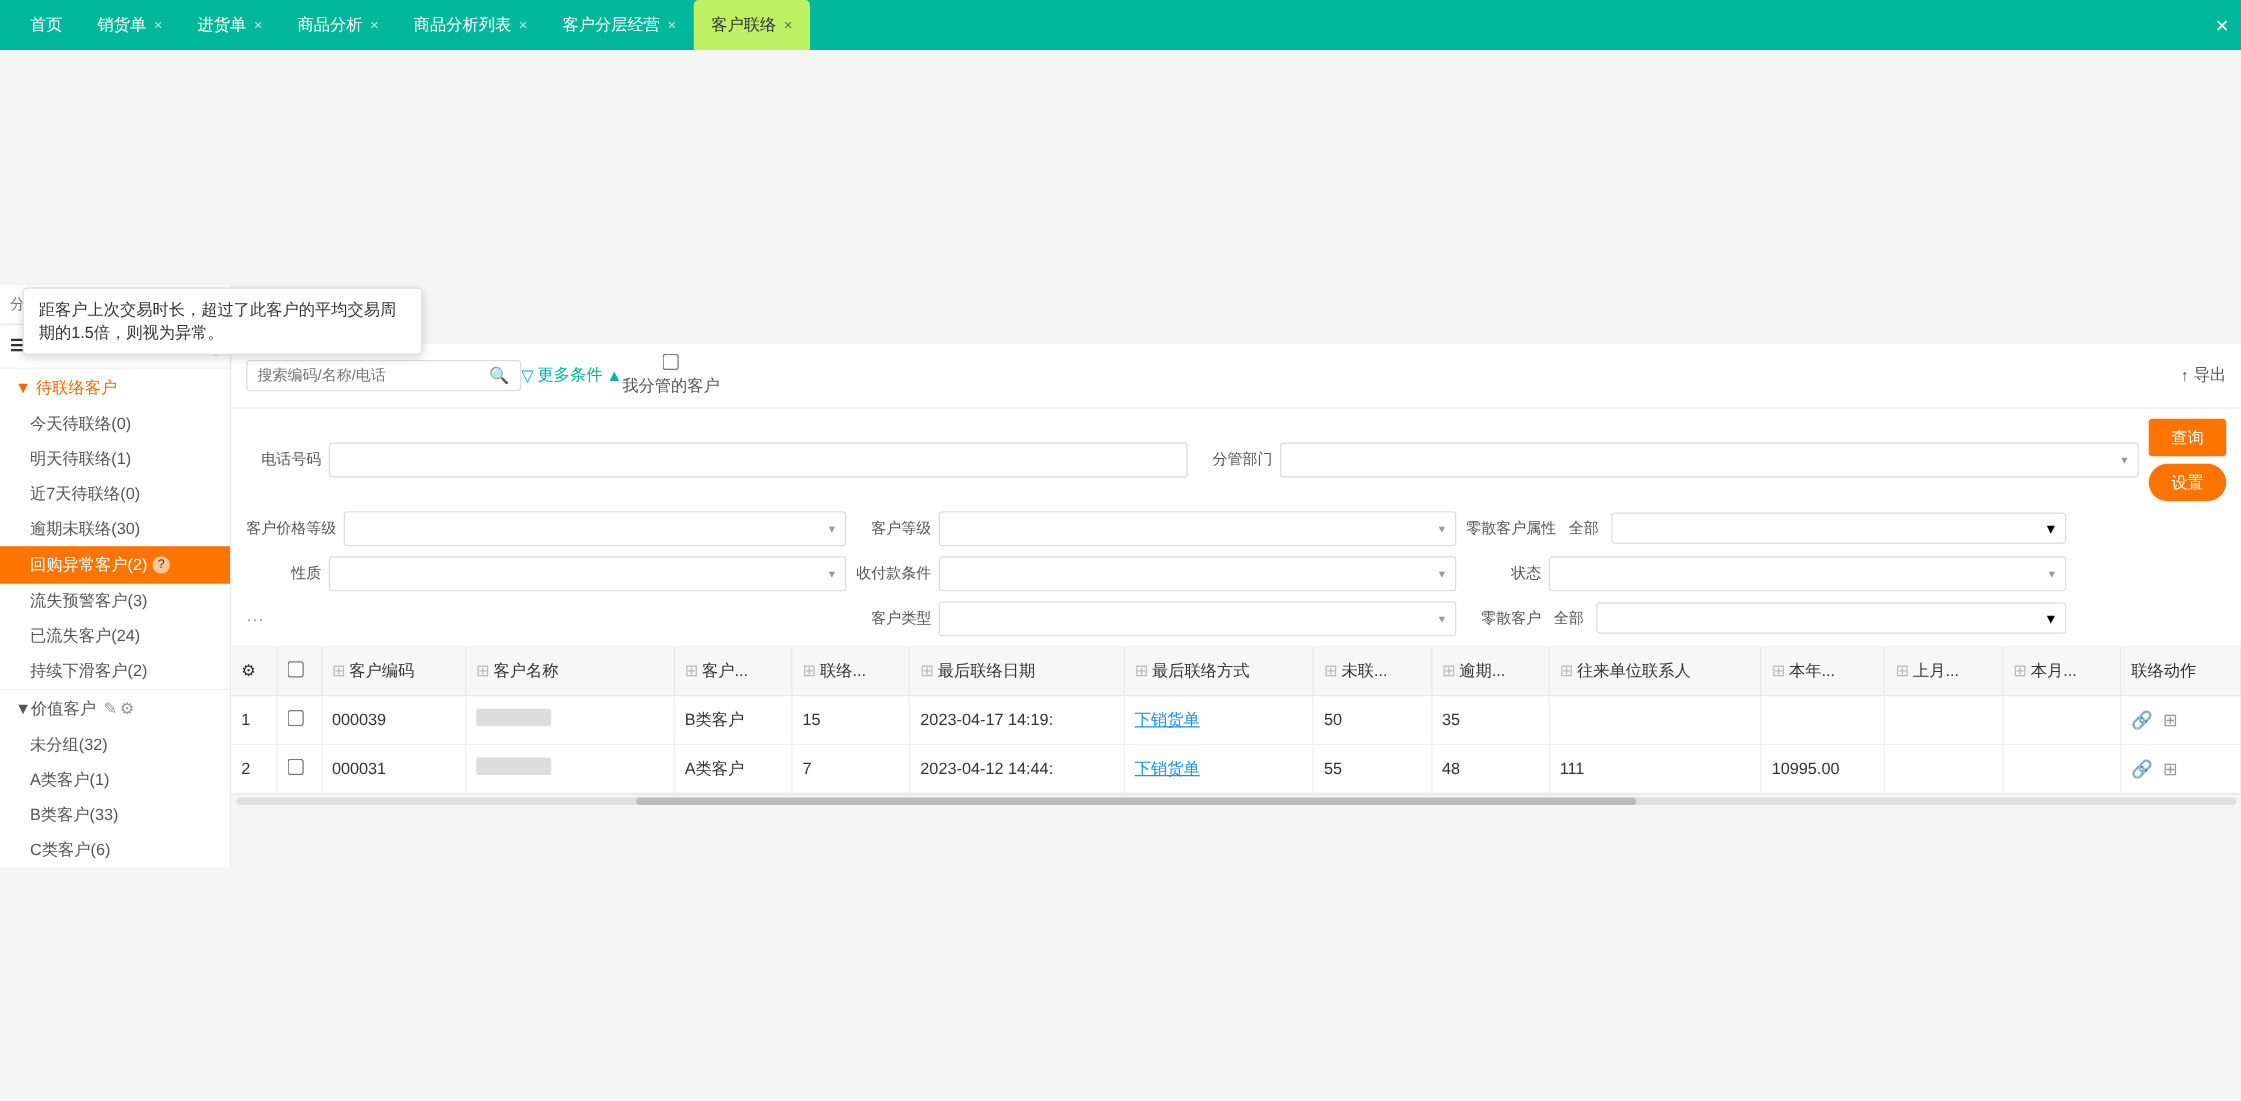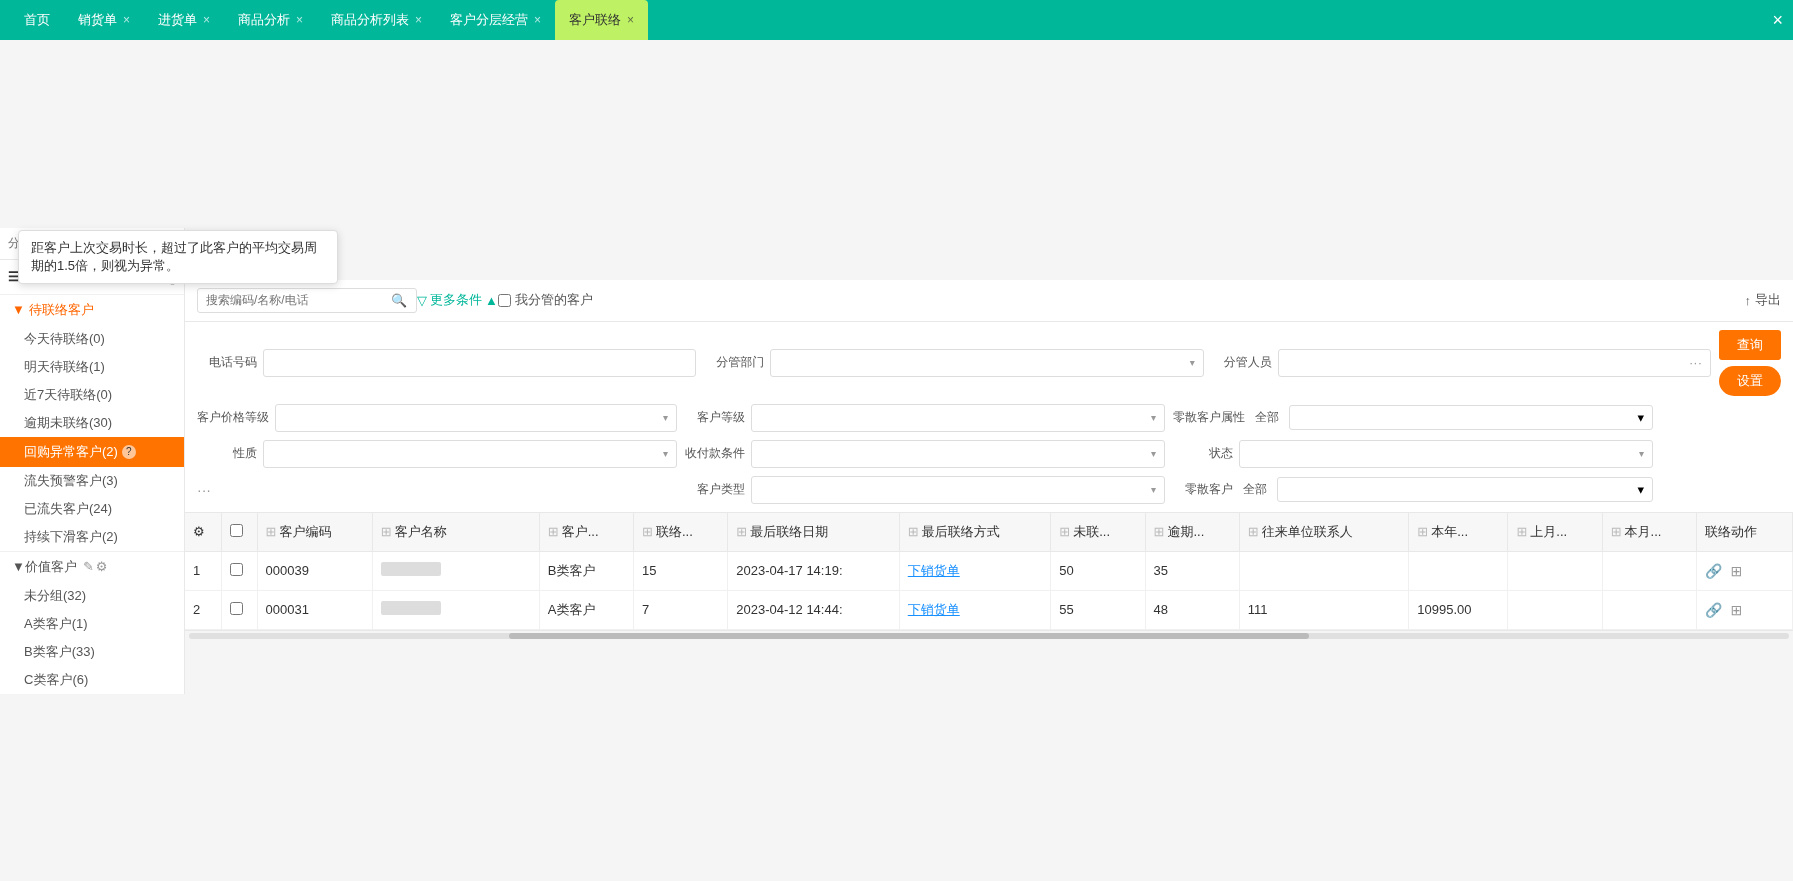--- a/index.html
+++ b/index.html
@@ -176,21 +176,21 @@
       flex: 1;
       color: #999;
     }
     .search-icon-btn { color: #999; cursor: pointer; }
     .more-conditions {
       display: flex; align-items: center; gap: 3px;
       color: #00b79a; cursor: pointer; font-size: 12px;
     }
     .my-customers {
       display: flex; align-items: center; gap: 4px;
-      color: #555; font-size: 12px; cursor: pointer;
+      color: #555; font-size: 12px; cursor: pointer; flex-direction: column;
     }
     .export-btn {
       margin-left: auto;
       display: flex; align-items: center; gap: 4px;
       color: #555; font-size: 12px; cursor: pointer;
     }
 
     
     .filter-area {
       background: white;
@@ -489,27 +489,20 @@
           <span class="filter-label">电话号码</span>
           <div class="filter-select" style="flex:2;">
             <span></span>
           </div>
         </div>
         <div class="filter-item">
           <span class="filter-label">分管部门</span>
           <div class="filter-select" style="flex:2;">
             <span></span>
             <span class="arrow">▾</span>
-          </div>
-        </div>
-        <div class="filter-item">
-          <span class="filter-label">分管人员</span>
-          <div class="filter-select" style="flex:2;">
-            <span></span>
-            <span class="filter-select-dots">···</span>
           </div>
         </div>
         <div class="btn-group">
           <button class="query-btn">查询</button>
           <button class="settings-btn">设置</button>
         </div>
       </div>
 
       <div class="filter-row">
         <div class="filter-item">

